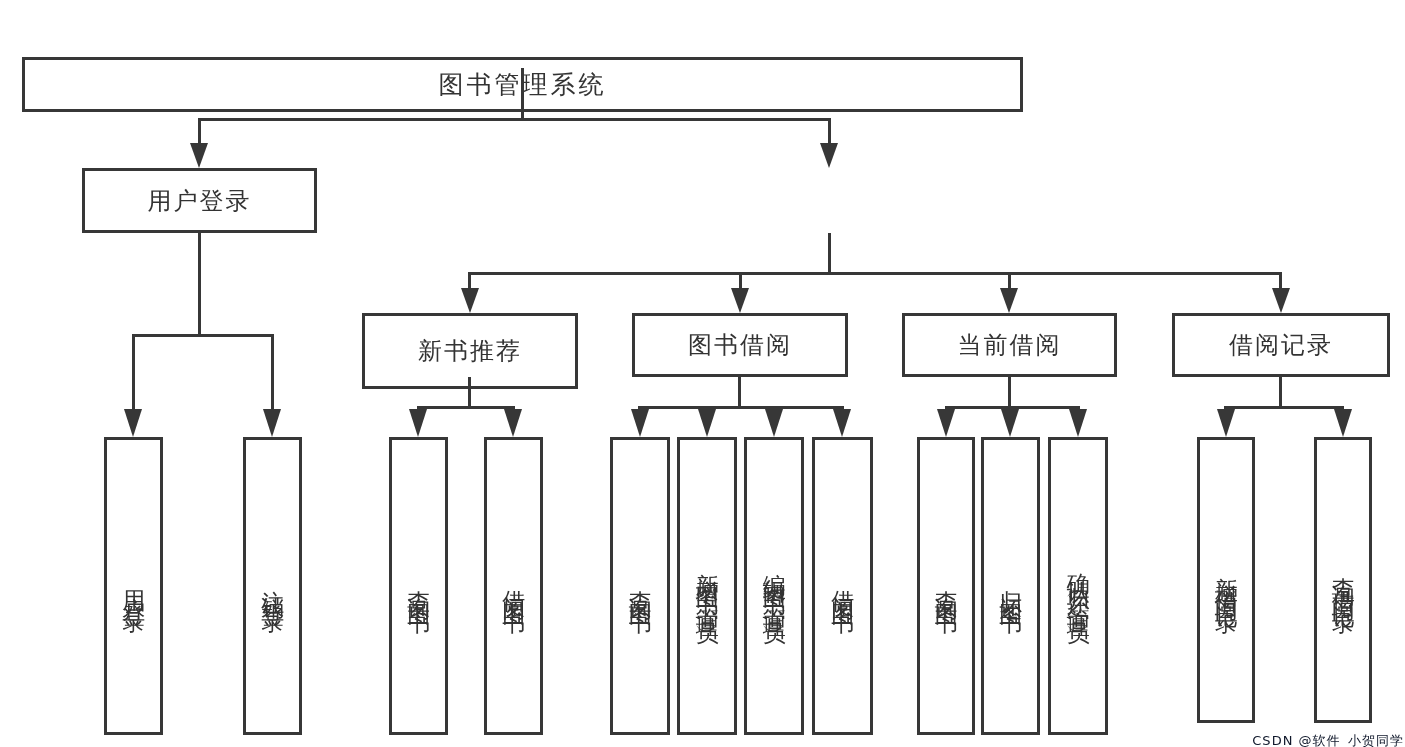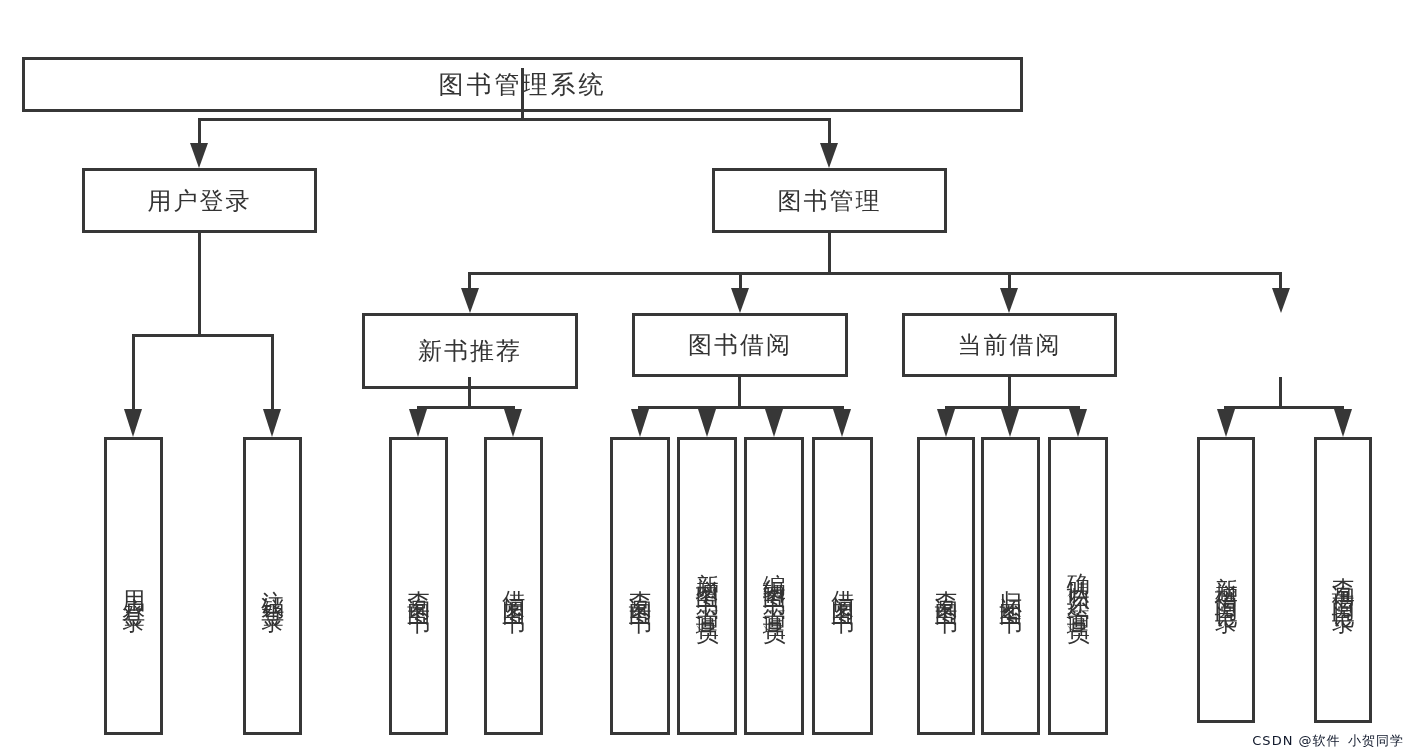--- a/index.html
+++ b/index.html
@@ -36,32 +36,32 @@
 
 <div class="canvas">
 
   <div class="box hbox rootbox" style="left:22px;top:13px;width:1001px;height:55px;margin-top:44px;">
     <span>图书管理系统</span>
   </div>
 
   <div class="box hbox" style="left:82px;top:168px;width:235px;height:65px;">
     <span>用户登录</span>
   </div>
-  <div class="box hbox" style="left:712px;top:168px;width:235px;height:65px;">
-    <span>图书管理</span>
-  </div>
 
   <div class="box hbox" style="left:362px;top:313px;width:216px;height:76px;">
     <span>新书推荐</span>
   </div>
   <div class="box hbox" style="left:632px;top:313px;width:216px;height:64px;">
     <span>图书借阅</span>
   </div>
   <div class="box hbox" style="left:902px;top:313px;width:215px;height:64px;">
     <span>当前借阅</span>
+  </div>
+  <div class="box hbox" style="left:1172px;top:313px;width:218px;height:64px;">
+    <span>借阅记录</span>
   </div>
 
   <div class="box vbox" style="left:104px;top:437px;width:59px;height:298px;">
     <span class="vtext">用户登录</span>
   </div>
   <div class="box vbox" style="left:243px;top:437px;width:59px;height:298px;">
     <span class="vtext">注销登录</span>
   </div>
 
   <div class="box vbox" style="left:389px;top:437px;width:59px;height:298px;">

